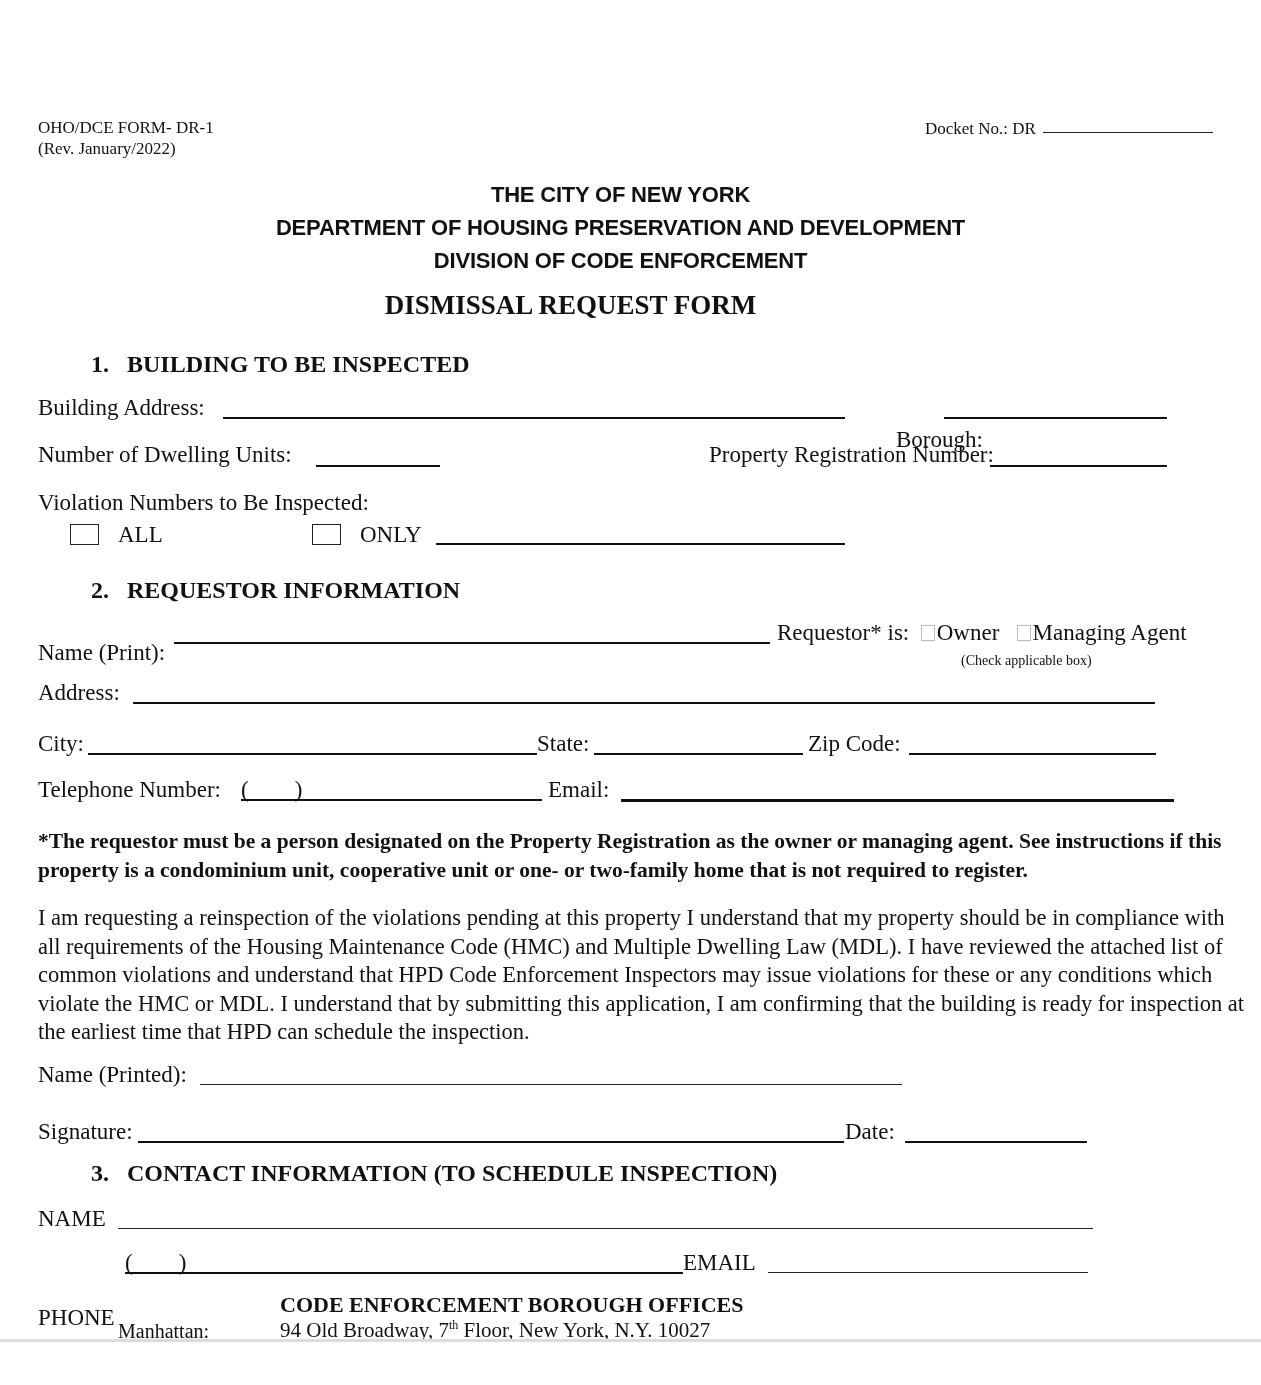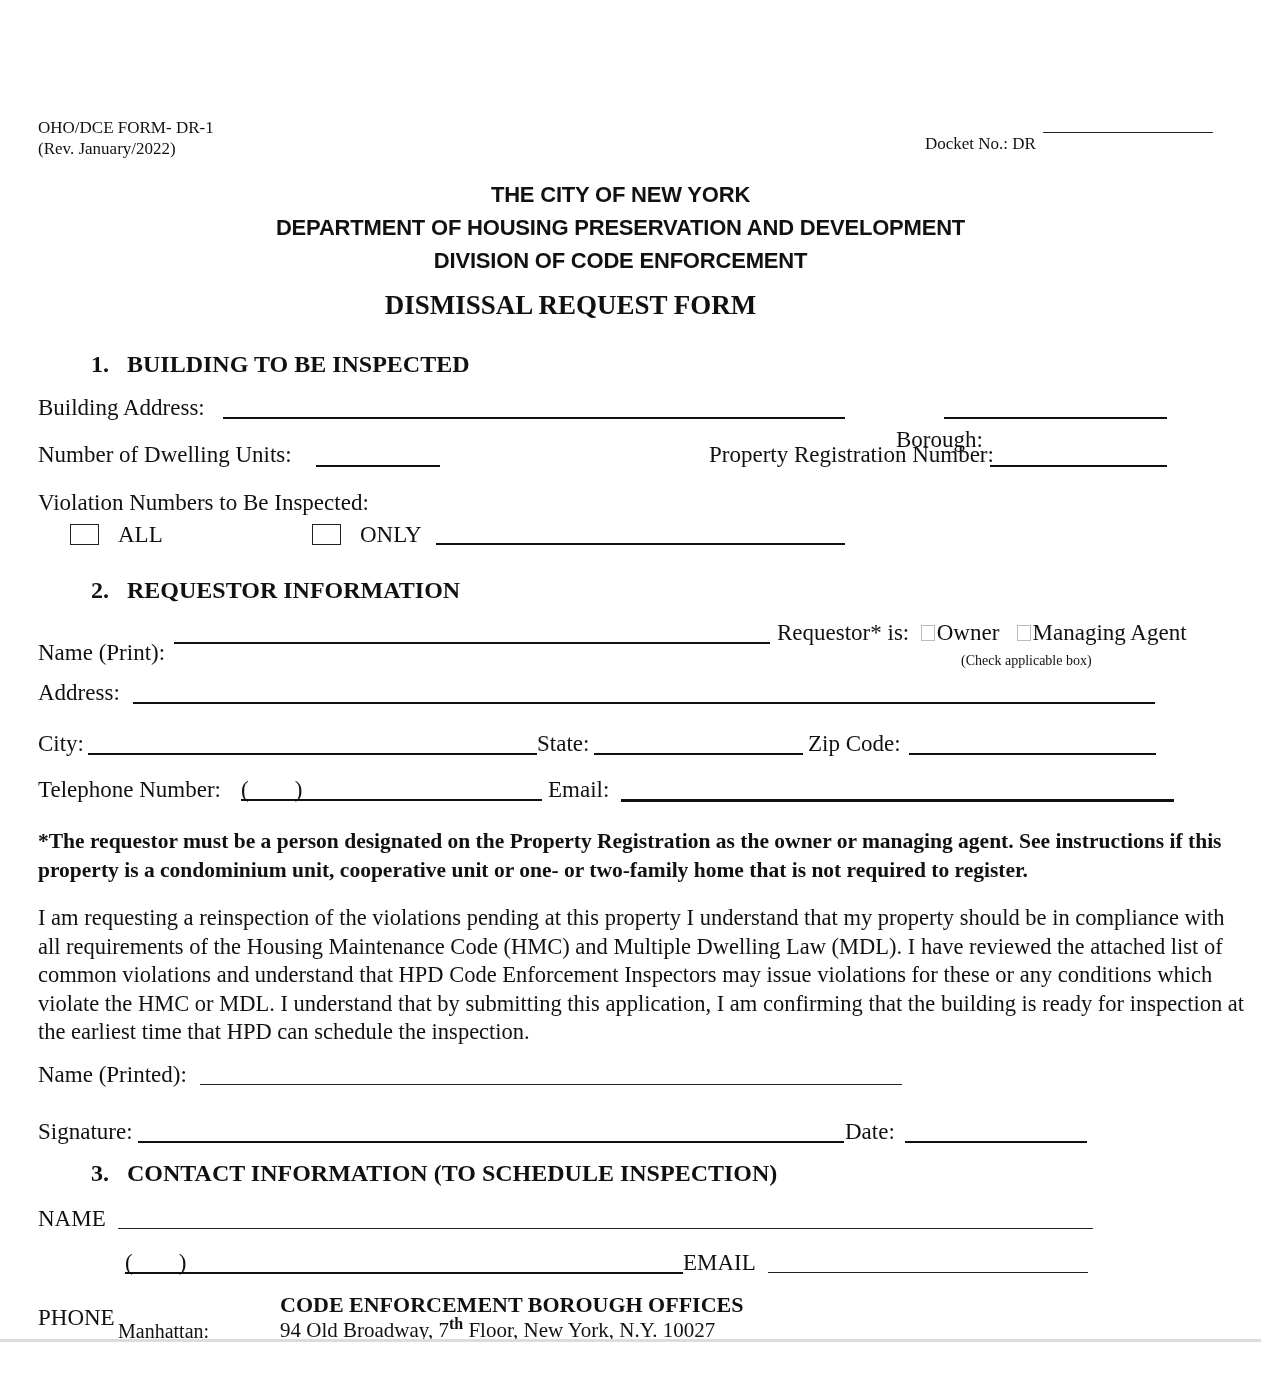--- a/index.html
+++ b/index.html
@@ -14,28 +14,28 @@
     .title { font-weight: bold; font-size: 27px; text-align: center; width: 1261px; left: -60px; }
     .sec { font-weight: bold; font-size: 24px; margin-left: 13px; }
     .line { position: absolute; height: 0; border-bottom: 2.5px solid #111; }
     .thin { position: absolute; height: 0; border-bottom: 1.2px solid #222; }
     .box { position: absolute; width: 27px; height: 19px; border: 1.6px solid #222; background: #fff; }
     .tinybox { display: inline-block; width: 12px; height: 14px; border: 1px solid #bbb; vertical-align: -1px; margin-right: 2px; }
     .bold { font-weight: bold; }
     .para { position: absolute; left: 38px; width: 1210px; font-size: 22.5px; line-height: 28.5px; white-space: normal; }
     .note { position: absolute; left: 38px; width: 1215px; font-size: 21.5px; line-height: 29px; font-weight: bold; white-space: normal; }
     .divider { position: absolute; left: 0; top: 1339px; width: 1261px; height: 3px; background: #dcdcdc; }
-    sup { font-size: 16px; line-height: 0; font-weight: bold; }
+    sup { font-size: 12px; line-height: 0; }
   </style>
 </head>
 <body>
 
 <div class="abs sm" style="left:38px; top:118px;">OHO/DCE FORM- DR-1</div>
 <div class="abs sm" style="left:38px; top:139px;">(Rev.  January/2022)</div>
-<div class="abs sm" style="left:925px; top:134px;text-align:center;">Docket No.: DR</div>
+<div class="abs sm" style="left:925px; top:119px;text-align:center;">Docket No.: DR</div>
 <div class="thin" style="left:1043px; top:132px; width:170px;"></div>
 
 <div class="abs hdr-sans" style="top:182px;">THE CITY OF NEW YORK</div>
 <div class="abs hdr-sans" style="top:215px;">DEPARTMENT OF HOUSING PRESERVATION AND DEVELOPMENT</div>
 <div class="abs hdr-sans" style="top:248px;">DIVISION OF CODE ENFORCEMENT</div>
 <div class="abs title" style="top:290px;">DISMISSAL REQUEST FORM</div>
 
 <div class="abs sec" style="left:78px; top:351px;"><span style="white-space:pre">1.   BUILDING TO BE INSPECTED</span></div>
 
 <div class="abs fld" style="left:38px; top:394px;">Building Address:</div>

